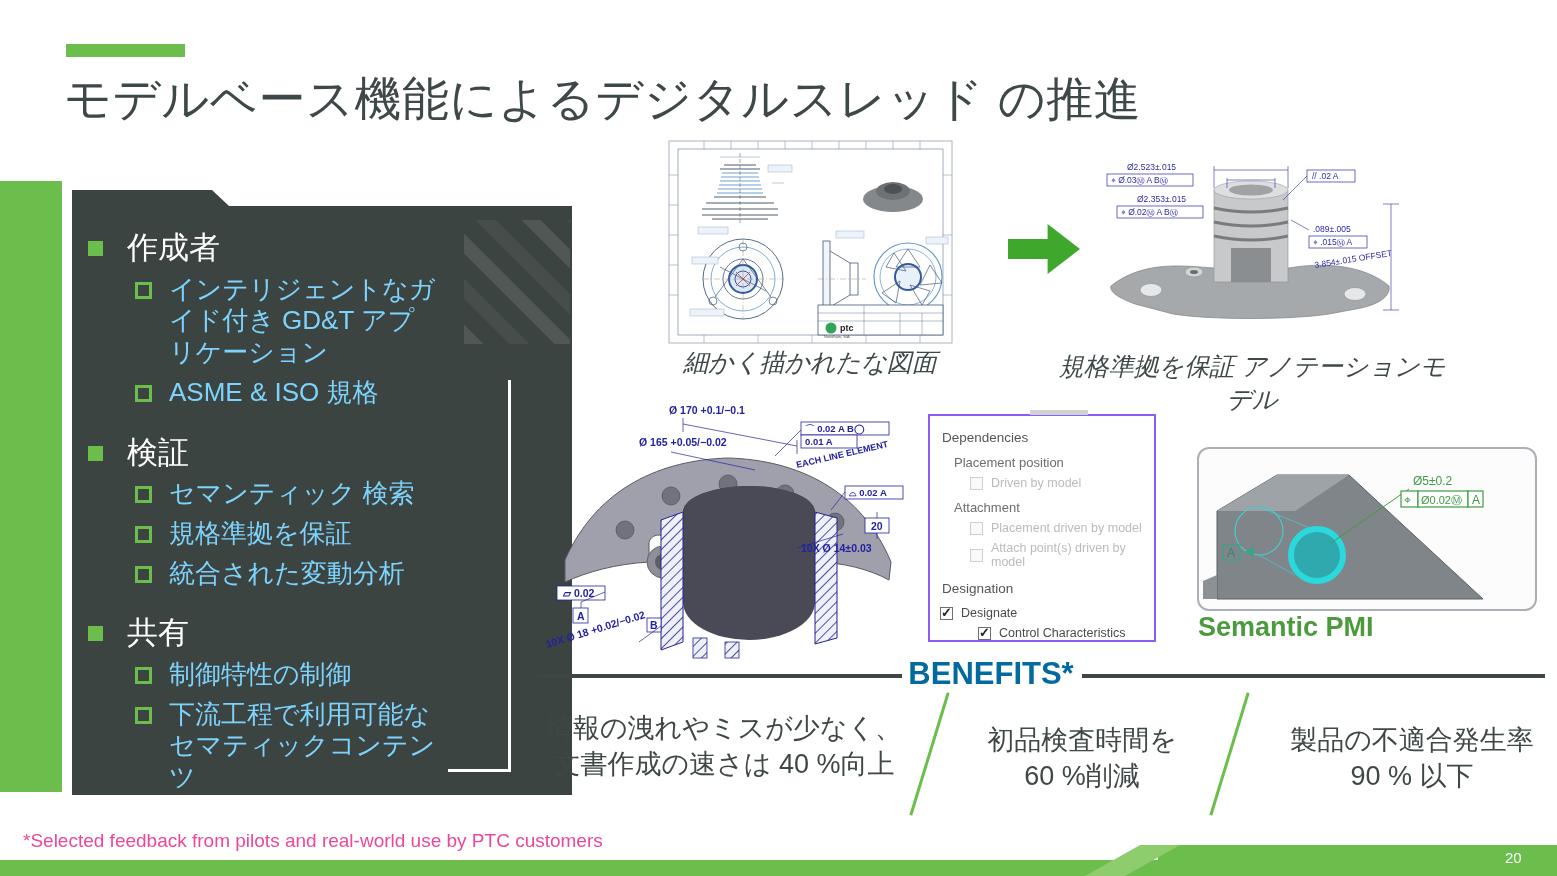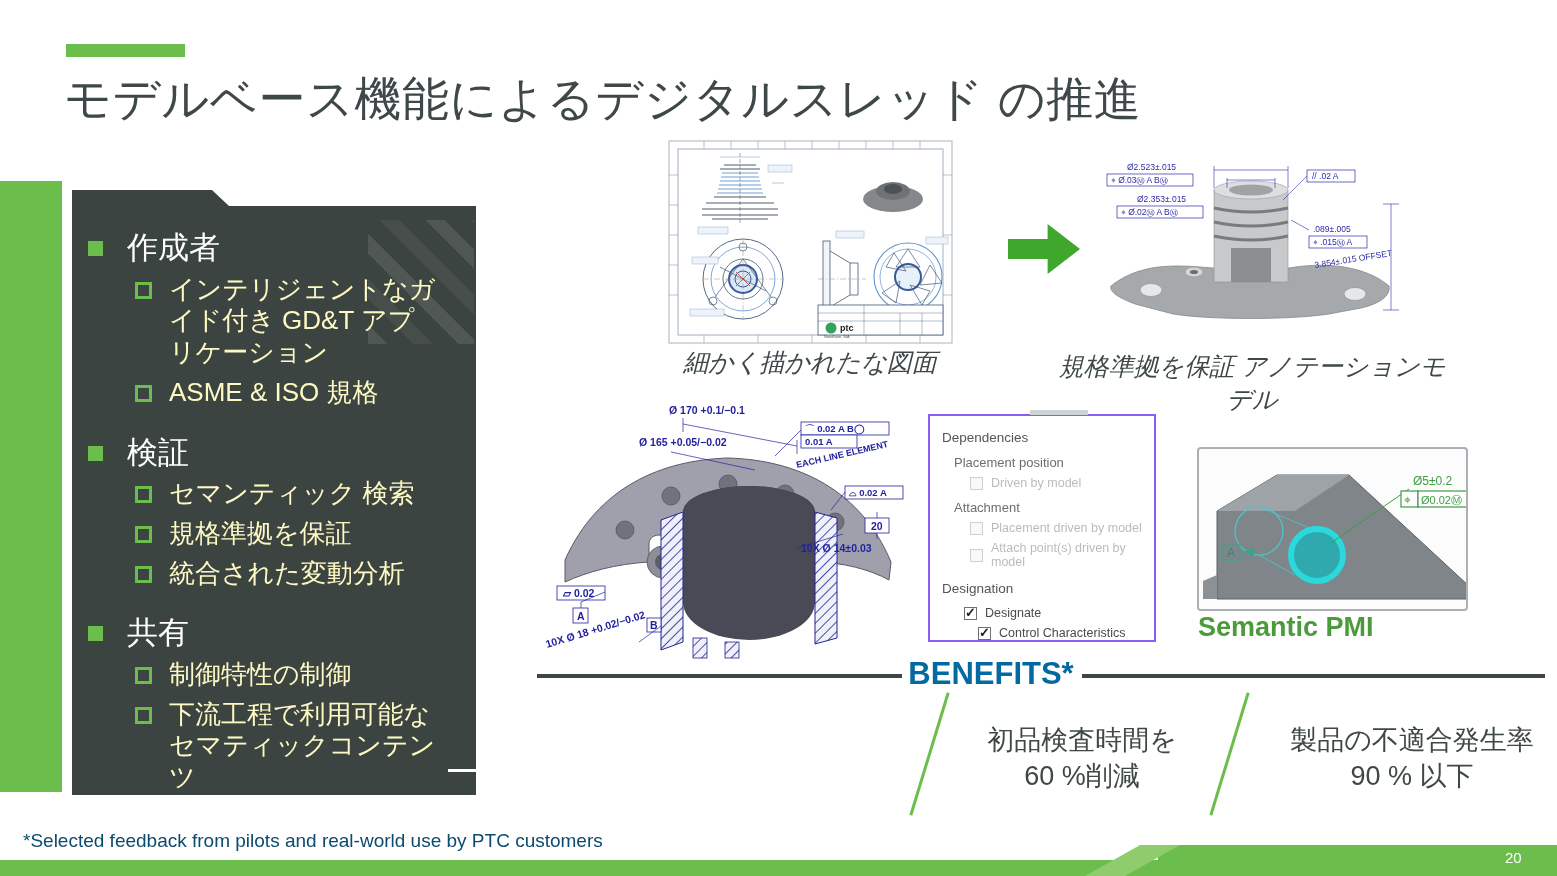--- a/index.html
+++ b/index.html
@@ -6,66 +6,66 @@
   .slide{position:relative;width:1557px;height:876px;background:#ffffff;overflow:hidden;
          font-family:"Liberation Sans",sans-serif;margin:0 auto;}
   .abs{position:absolute;}
 
   
   .accent-topbar{left:66px;top:44px;width:119px;height:13px;background:#6CBE4C;}
   .title{left:64px;top:68px;font-size:47px;font-weight:400;color:#3F4848;white-space:nowrap;letter-spacing:.5px;}
 
   
   .leftbar{left:0;top:181px;width:62px;height:611px;background:#6CBE4C;}
-  .sidebar{left:72px;top:190px;width:404px;height:605px;background:#3C4442;
+  .sidebar{left:72px;top:190px;width:500px;height:605px;background:#3C4442;
            clip-path:polygon(0 0,140px 0,157px 16px,100% 16px,100% 100%,0 100%);}
   .stripes{position:absolute;right:2px;top:30px;width:106px;height:124px;
            background:repeating-linear-gradient(45deg,rgba(255,255,255,0.10) 0 14px,rgba(255,255,255,0) 14px 32px,rgba(255,255,255,0.05) 32px 46px,rgba(255,255,255,0) 46px 64px);}
   .bracket-v{position:absolute;left:436px;top:190px;width:3px;height:392px;background:#ffffff;}
   .bracket-h{position:absolute;left:376px;top:579px;width:62px;height:3px;background:#ffffff;}
   .sb-content{position:absolute;left:0;top:0;width:100%;padding:40px 14px 0 16px;box-sizing:border-box;}
   .sb-sec{margin-bottom:26px;}
   .sb-h{display:flex;align-items:flex-start;gap:24px;color:#ffffff;font-size:31px;line-height:1.15;}
   .sq{flex:none;width:15px;height:15px;background:#6CBE4C;margin-top:11px;}
-  .sb-item{display:flex;align-items:flex-start;gap:17px;margin:8px 0 0 47px;color:#fef9c3;font-size:26px;line-height:1.22;}
+  .sb-item{display:flex;align-items:flex-start;gap:17px;margin:8px 0 0 47px;color:#7dd3fc;font-size:26px;line-height:1.22;}
   .osq{flex:none;width:11px;height:11px;border:3px solid #6CBE4C;margin-top:8px;}
   .sb-item-t{max-width:268px;}
 
   
   .cap{font-style:italic;font-size:25px;color:#3F4848;text-align:center;}
   .cap1{left:655px;top:346px;width:310px;}
   .cap2{left:1053px;top:350px;width:398px;}
   .arrow{left:1008px;top:224px;width:72px;height:50px;background:#3FA82C;
          clip-path:polygon(0 30%,55% 30%,55% 0,100% 50%,55% 100%,55% 70%,0 70%);}
 
   
   .dep-panel{left:928px;top:414px;width:228px;height:228px;background:#ffffff;border:2px solid #8b5cf6;box-sizing:border-box;font-size:12.5px;}
   .dep-nub{position:absolute;left:100px;top:-6px;width:58px;height:5px;background:#cfd3d6;}
   .dep-inner{padding:14px 8px 0 10px;}
   .dep-title{color:#555;font-size:13.5px;margin:0 0 10px 2px;}
   .dep-group-label{color:#6d6d6d;font-size:13px;margin:10px 0 4px 14px;}
   .dep-opt{display:flex;align-items:center;margin:6px 0 6px 30px;color:#b9bcbe;}
-  .dep-opt.enabled{color:#4a4a4a;margin-left:24px;}
+  .dep-opt.enabled{color:#4a4a4a;margin-left:0;}
   .dep-opt.nested{margin-left:38px;}
   .cb{flex:none;width:13px;height:13px;border:1px solid #d0d0d0;background:#f9f9f9;margin-right:8px;position:relative;box-sizing:border-box;}
   .dep-opt.enabled .cb{border-color:#707070;background:#ffffff;}
   .cb.checked::after{content:"✓";position:absolute;left:0px;top:-3px;font-size:13px;font-weight:bold;color:#222;}
 
   
-  .pmi-box{left:1197px;top:447px;width:271px;height:164px;background:#fcfcfc;border:2px solid #aab0b5;border-radius:4px;box-sizing:border-box;overflow:hidden;}
+  .pmi-box{left:1197px;top:447px;width:340px;height:164px;background:#fcfcfc;border:2px solid #aab0b5;border-radius:12px;box-sizing:border-box;overflow:hidden;}
   .pmi-caption{left:1198px;top:612px;font-size:27px;font-weight:700;color:#4B9B3C;}
 
   
   .ben-line{height:4px;background:#3E4646;}
   .ben-title{left:902px;top:656px;width:178px;text-align:center;font-size:31px;font-weight:700;color:#0369a1;}
   .ben{font-size:27px;color:#3F4747;text-align:center;line-height:1.35;}
   .slash{width:3px;height:128px;background:#6CBE4C;transform:rotate(17deg);}
 
   
-  .footnote{left:23px;top:830px;font-size:19px;color:#0c4a6e;}
+  .footnote{left:23px;top:830px;font-size:19px;color:#ec4899;}
   .bar-main{left:0;top:860px;width:1557px;height:16px;background:#6CBE4C;}
   .bar-right{left:1158px;top:845px;width:399px;height:31px;background:#6CBE4C;}
   .bar-wedge{left:1085px;top:845px;width:95px;height:31px;background:#8FCC6D;
              clip-path:polygon(0 100%,58% 0,100% 0,42% 100%);}
   .page-num{left:1505px;top:849px;font-size:15px;color:#ffffff;}
 
   svg text{font-family:"Liberation Sans",sans-serif;}
 </style>
 </head>
 <body>
@@ -338,20 +338,24 @@
         <polygon points="45,103 55,98 55,108" fill="#3aa38a"></polygon>
       </g>
     </svg>
   </div>
   <div class="abs pmi-caption">Semantic PMI</div>
 
   <div class="abs ben-line" style="left:537px;top:674px;width:365px"></div>
   <div class="abs ben-title">BENEFITS*</div>
   <div class="abs ben-line" style="left:1082px;top:674px;width:463px"></div>
 
+  <div class="abs ben" style="left:538px;top:710px;width:372px">
+    <div>情報の洩れやミスが少なく、</div>
+    <div>文書作成の速さは 40 %向上</div>
+  </div>
   <div class="abs slash" style="left:928px;top:690px"></div>
   <div class="abs ben" style="left:972px;top:722px;width:220px">
     <div>初品検査時間を</div>
     <div>60 %削減</div>
   </div>
   <div class="abs slash" style="left:1228px;top:690px"></div>
   <div class="abs ben" style="left:1272px;top:722px;width:280px">
     <div>製品の不適合発生率</div>
     <div>90 % 以下</div>
   </div>

